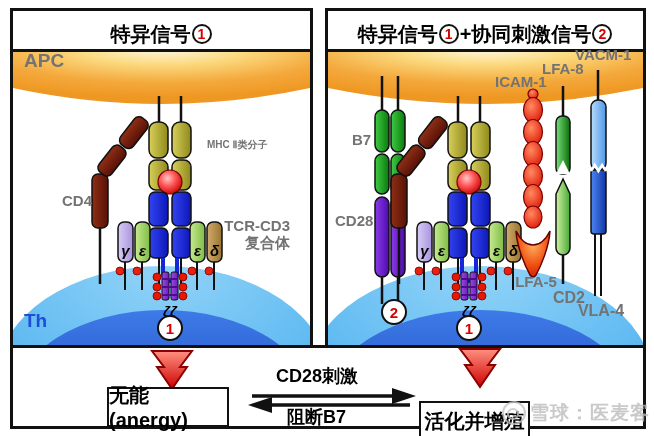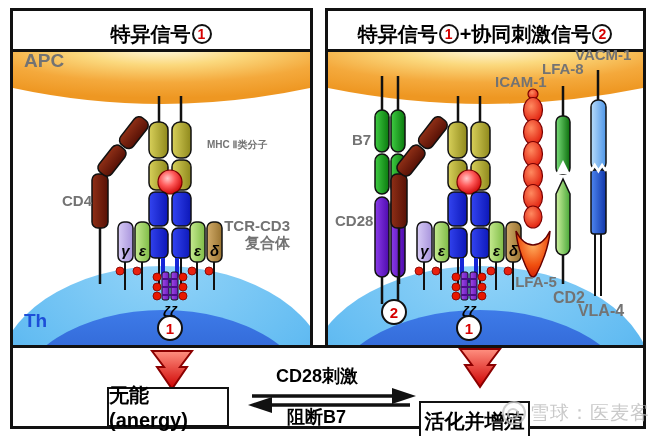--- a/index.html
+++ b/index.html
@@ -17,21 +17,21 @@
   .lbl{position:absolute;font-weight:bold;color:#737373;z-index:6;line-height:1.15;}
   .numc{position:absolute;width:26px;height:26px;border:2.5px solid #111;border-radius:50%;
         background:#fff;color:#d60000;font-weight:bold;font-size:15px;display:flex;
         align-items:center;justify-content:center;z-index:6;}
   .strip{position:absolute;left:10px;top:345px;width:636px;height:84px;
          border:3px solid #111;background:#fff;z-index:1;}
   .obox{position:absolute;border:2.5px solid #111;background:#fff;display:flex;align-items:center;
         justify-content:center;font-weight:bold;font-size:20px;color:#000;z-index:6;}
   .midlbl{position:absolute;font-weight:bold;font-size:18px;color:#000;z-index:6;}
   .wmark{position:absolute;left:502px;top:400px;display:flex;align-items:center;gap:4px;
-         color:#bcbcbc;opacity:.8;z-index:8;font-weight:normal;font-size:19px;letter-spacing:1px;}
+         color:#bcbcbc;opacity:.8;z-index:8;font-weight:bold;font-size:19px;letter-spacing:1px;}
   .wicon{width:24px;height:24px;border:2.5px solid #c4c4c4;border-radius:50%;position:relative;flex:none;}
   .wicon::after{content:"";position:absolute;left:3px;bottom:3px;width:8px;height:8px;
         border:2px solid #c4c4c4;border-radius:50%;}
   svg text{font-family:"Liberation Sans","DejaVu Sans",sans-serif;font-weight:bold;}
 </style>
 </head>
 <body>
 
 <div class="figure">
 

